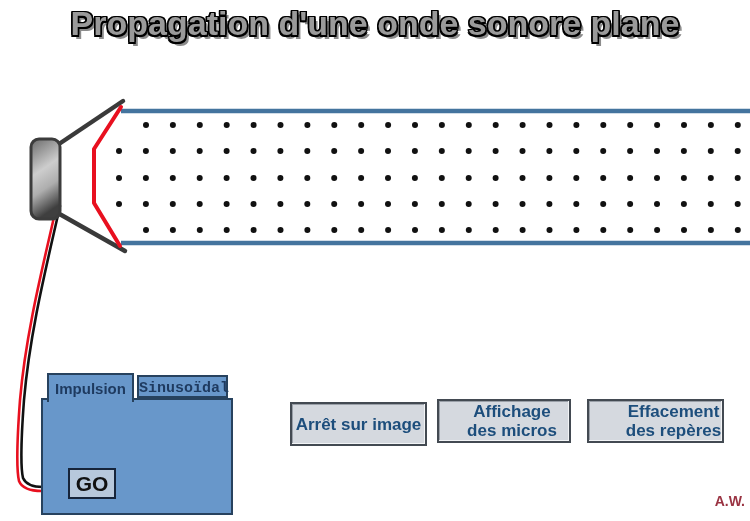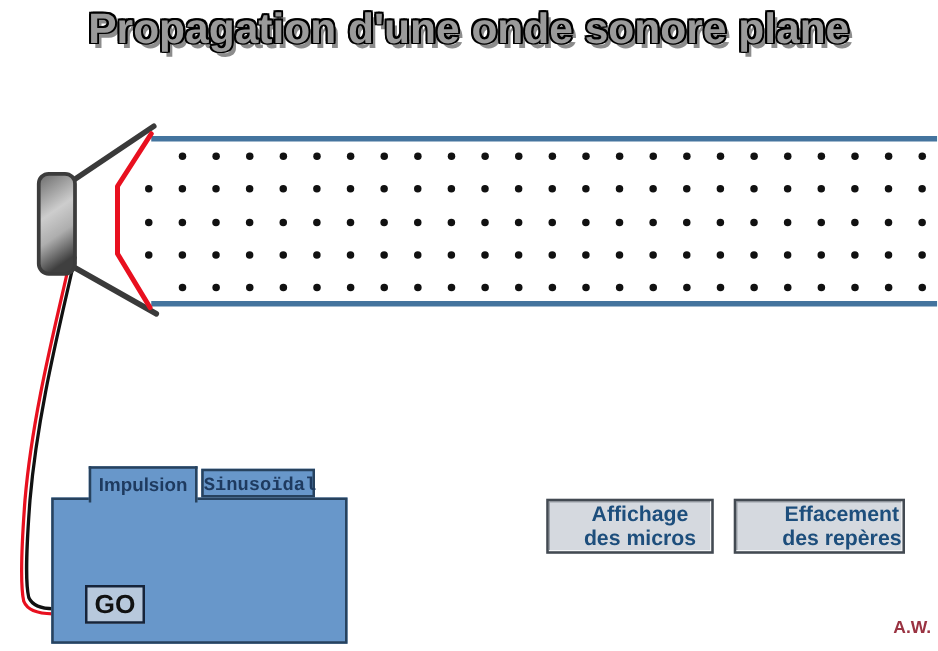--- a/index.html
+++ b/index.html
@@ -24,29 +24,28 @@
     white-space:nowrap;
   }
 
   
   .diagram { position:absolute; left:0; top:0; }
 
   
   .panel { position:absolute; left:41px; top:372px; width:194px; height:144px; }
   .panel-box {
     position:absolute; left:0; top:26px; width:188px; height:113px;
-    background:#6897ca; border:2px solid #27425e;padding-left:45px;
+    background:#6897ca; border:2px solid #27425e;
   }
   .tab {
     position:absolute; box-sizing:border-box;
     background:#6897ca; border:2px solid #27425e;
     color:#1e3a5f; font-weight:bold; font-size:15px;
     text-align:center; line-height:24px;
     cursor:pointer;
-    margin-left:24px;
   }
   .tab-active {
     left:6px; top:1px; width:87px; height:29px;
     border-bottom:none; z-index:2; line-height:27px;
   }
   .tab-inactive {
     left:96px; top:3px; width:91px; height:23px; z-index:1;font-family:Liberation Mono, monospace;
   }
   .go-button {
     position:absolute; left:25px; top:68px; width:48px; height:31px;
@@ -229,20 +228,21 @@
   </svg>
 
   <div class="panel">
     <div class="tab tab-active">Impulsion</div>
     <div class="tab tab-inactive">Sinusoïdal</div>
     <div class="panel-box">
       <div class="go-button">GO</div>
     </div>
   </div>
 
+  <div class="action-button btn-freeze">Arrêt sur image</div>
   <div class="action-button btn-micros">Affichage
 des micros</div>
   <div class="action-button btn-erase">Effacement
 des repères</div>
 
   <div class="author">A.W.</div>
 
 </div>
 
 </body></html>

